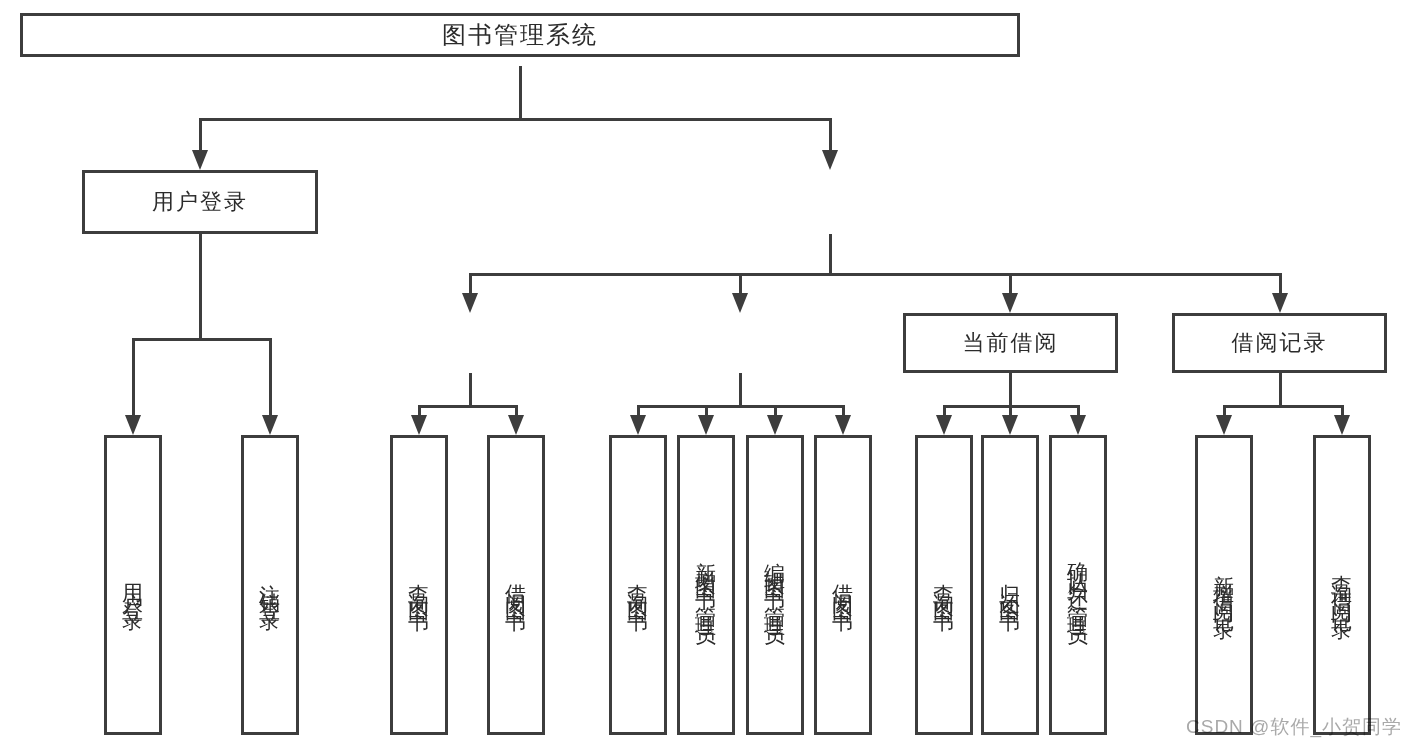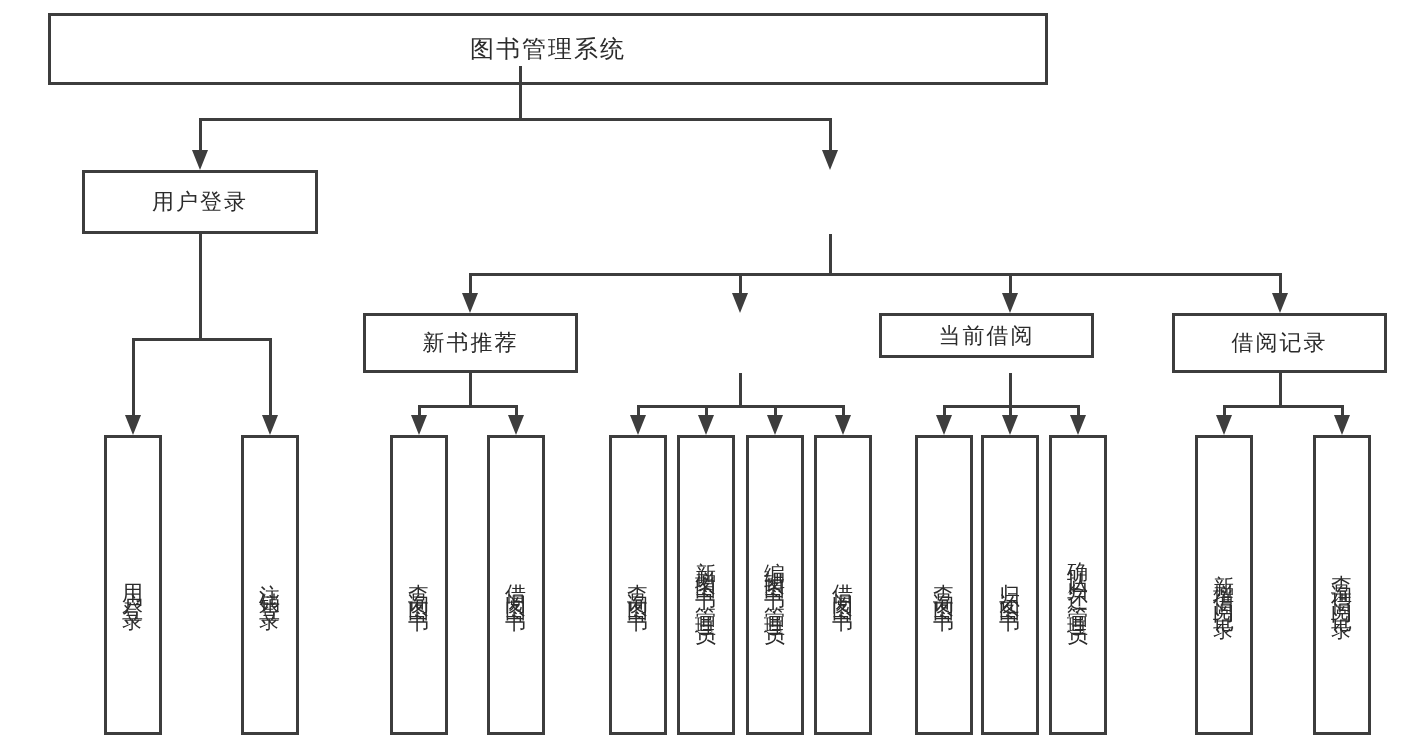--- a/index.html
+++ b/index.html
@@ -27,21 +27,21 @@
   .watermark{
     position:absolute;top:714px;left:1186px;font-size:19px;color:#a9a9a9;
     letter-spacing:1px;mix-blend-mode:multiply;white-space:nowrap;
   }
 </style>
 </head>
 <body>
 
 <div class="stage">
 
-  <div class="box hbox title-box" style="left:20px;top:13px;width:1000px;height:72px;margin-left:28px;">图书管理系统</div>
+  <div class="box hbox title-box" style="left:20px;top:13px;width:1000px;height:44px;">图书管理系统</div>
 
   <div class="vline" style="left:518.5px;top:66px;height:54px;"></div>
   <div class="hline" style="left:198.5px;top:118px;width:633px;"></div>
   <div class="vline" style="left:198.5px;top:118px;height:34px;"></div>
   <div class="arrow" style="left:192px;top:150px;"></div>
   <div class="vline" style="left:828.5px;top:118px;height:34px;"></div>
   <div class="arrow" style="left:822px;top:150px;"></div>
 
   <div class="box hbox" style="left:82px;top:170px;width:236px;height:64px;">用户登录</div>
 
@@ -56,22 +56,21 @@
   <div class="hline" style="left:468.5px;top:273px;width:813px;"></div>
   <div class="vline" style="left:468.5px;top:273px;height:23px;"></div>
   <div class="arrow" style="left:462px;top:293px;"></div>
   <div class="vline" style="left:738.5px;top:273px;height:23px;"></div>
   <div class="arrow" style="left:732px;top:293px;"></div>
   <div class="vline" style="left:1008.5px;top:273px;height:23px;"></div>
   <div class="arrow" style="left:1002px;top:293px;"></div>
   <div class="vline" style="left:1278.5px;top:273px;height:23px;"></div>
   <div class="arrow" style="left:1272px;top:293px;"></div>
 
-  <div class="box hbox" style="left:363px;top:313px;width:215px;height:60px;">新书推荐</div>
-  <div class="box hbox" style="left:879px;top:313px;width:215px;height:45px;">当前借阅</div>
+  <div class="box hbox" style="left:903px;top:313px;width:215px;height:60px;">当前借阅</div>
   <div class="box hbox" style="left:1172px;top:313px;width:215px;height:60px;">借阅记录</div>
 
   <div class="vline" style="left:468.5px;top:373px;height:32px;"></div>
   <div class="hline" style="left:417.5px;top:405px;width:100px;"></div>
   <div class="vline" style="left:417.5px;top:405px;height:12px;"></div>
   <div class="arrow" style="left:411px;top:415px;"></div>
   <div class="vline" style="left:514.5px;top:405px;height:12px;"></div>
   <div class="arrow" style="left:508px;top:415px;"></div>
 
   <div class="vline" style="left:738.5px;top:373px;height:32px;"></div>
@@ -112,14 +111,15 @@
   <div class="box vbox" style="left:746px;top:435px;width:58px;height:300px;">编辑图书（管理员）</div>
   <div class="box vbox" style="left:814px;top:435px;width:58px;height:300px;">借阅图书</div>
 
   <div class="box vbox" style="left:915px;top:435px;width:58px;height:300px;">查询图书</div>
   <div class="box vbox" style="left:981px;top:435px;width:58px;height:300px;">归还图书</div>
   <div class="box vbox" style="left:1049px;top:435px;width:58px;height:300px;">确认归还（管理员）</div>
 
   <div class="box vbox" style="left:1195px;top:435px;width:58px;height:300px;">新增借阅记录</div>
   <div class="box vbox" style="left:1313px;top:435px;width:58px;height:300px;">查询借阅记录</div>
 
+  <div class="watermark">CSDN @软件_小贺同学</div>
 
 </div>
 
 </body></html>

